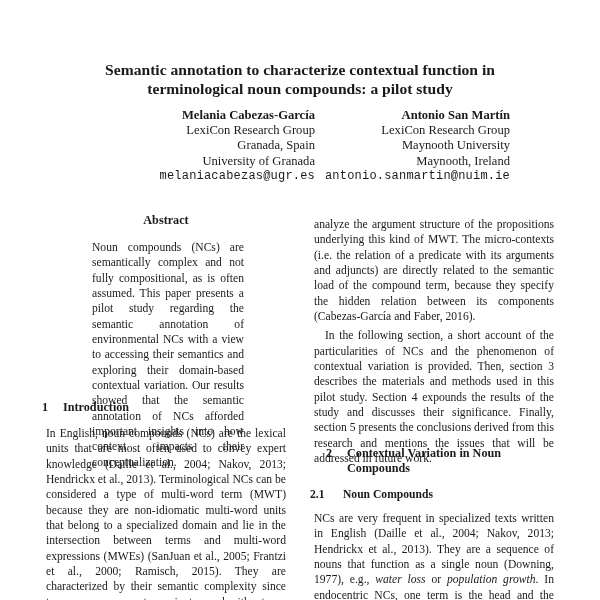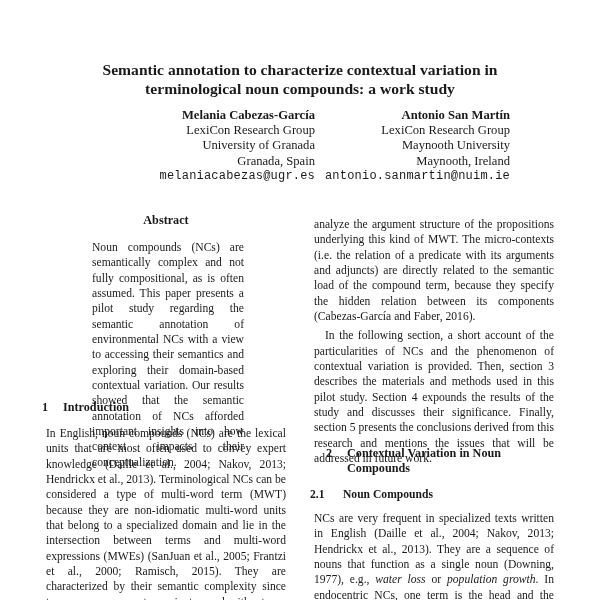--- a/index.html
+++ b/index.html
@@ -20,29 +20,29 @@
   .sec .num { display:inline-block; width:21px; }
   .sec .num2 { display:inline-block; width:33px; }
   .sec .txt { display:inline-block; vertical-align:top; }
   .indent { text-indent:11px; }
   em { font-style:italic; }
 </style>
 </head>
 <body>
 
 <div class="title">
-  <div>Semantic annotation to characterize contextual variation in</div>
-  <div>terminological noun compounds: a work study</div>
+  <div>Semantic annotation to characterize contextual function in</div>
+  <div>terminological noun compounds: a pilot study</div>
 </div>
 
 <div class="author" style="left:95px;">
   <div class="name">Melania Cabezas-García</div>
   <div>LexiCon Research Group</div>
+  <div>Granada, Spain</div>
   <div>University of Granada</div>
-  <div>Granada, Spain</div>
   <div class="email">melaniacabezas@ugr.es</div>
 </div>
 
 <div class="author" style="left:290px;">
   <div class="name">Antonio San Martín</div>
   <div>LexiCon Research Group</div>
   <div>Maynooth University</div>
   <div>Maynooth, Ireland</div>
   <div class="email">antonio.sanmartin@nuim.ie</div>
 </div>

